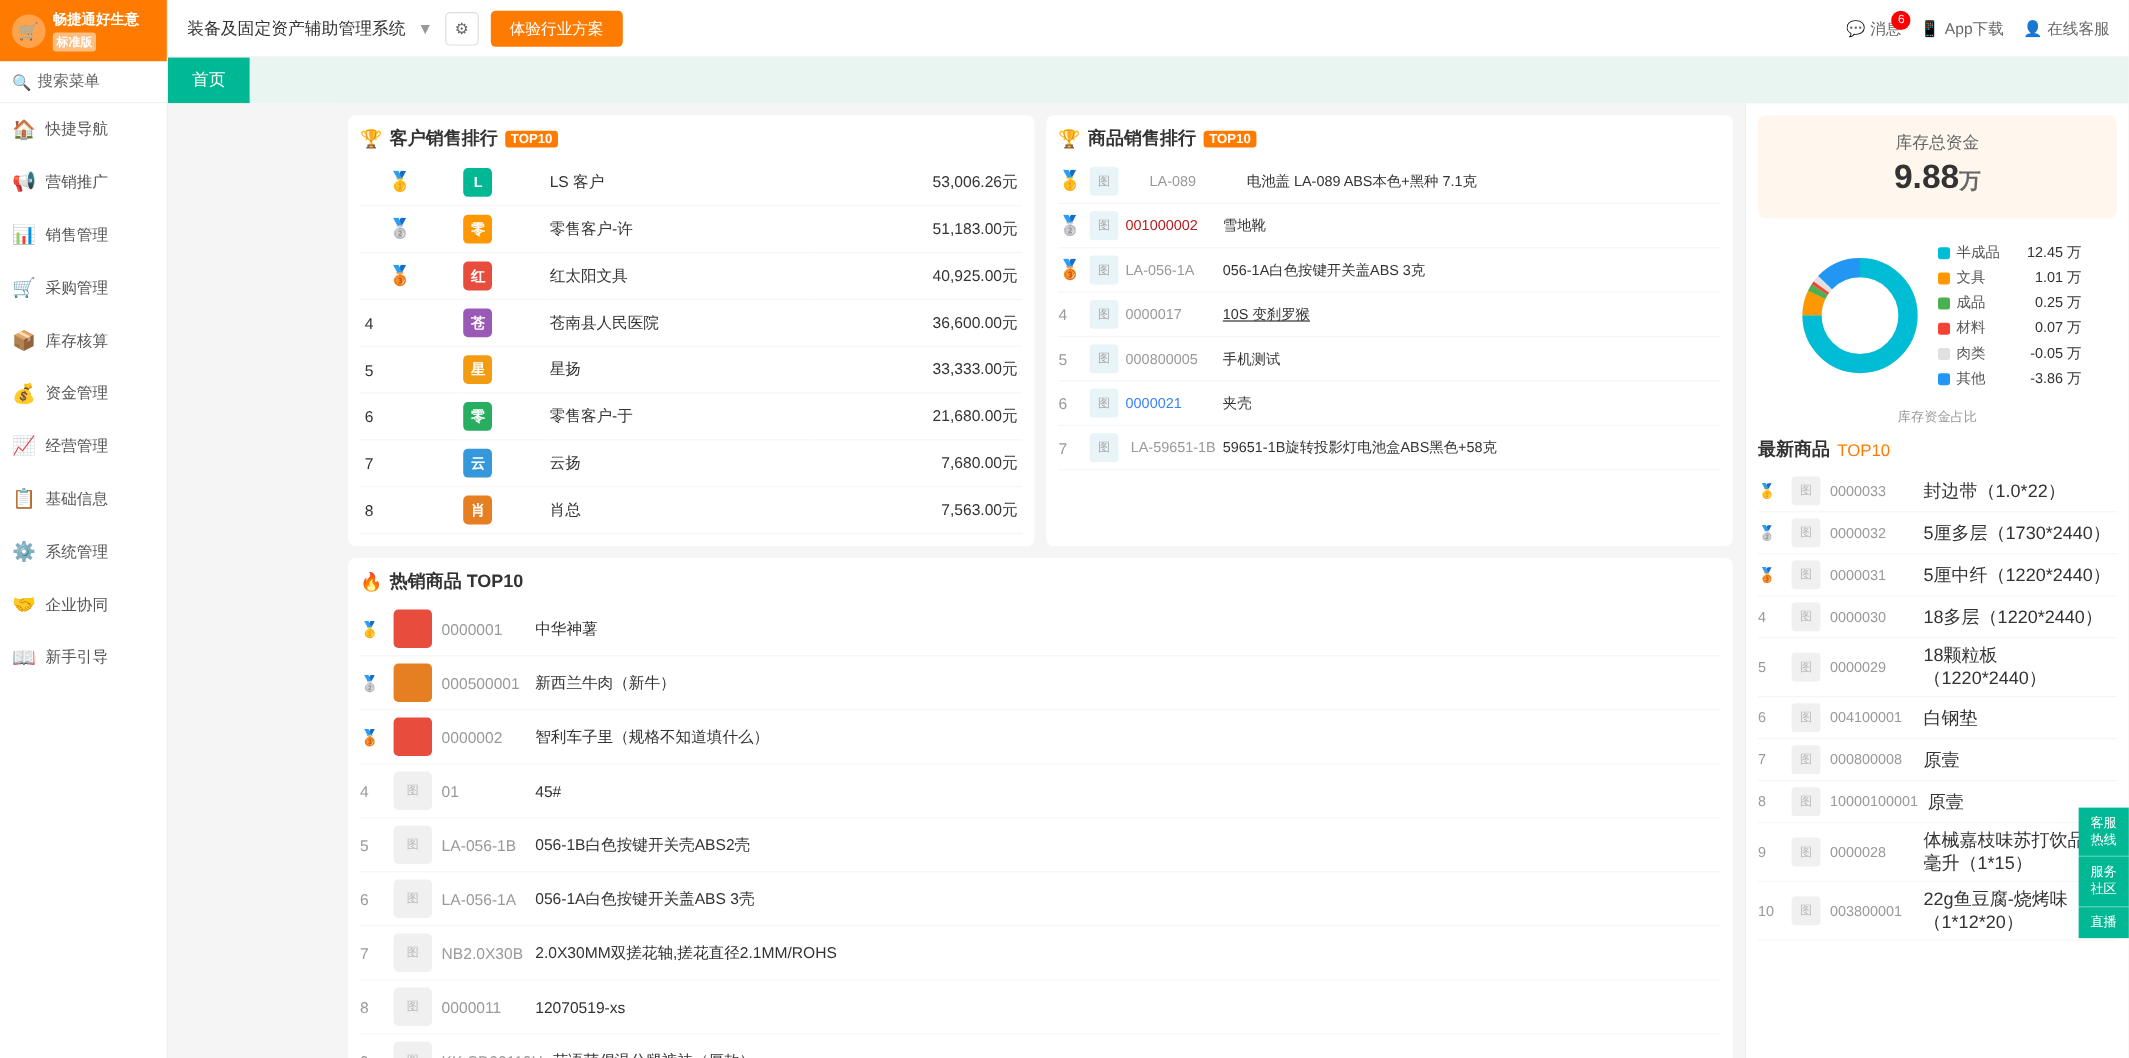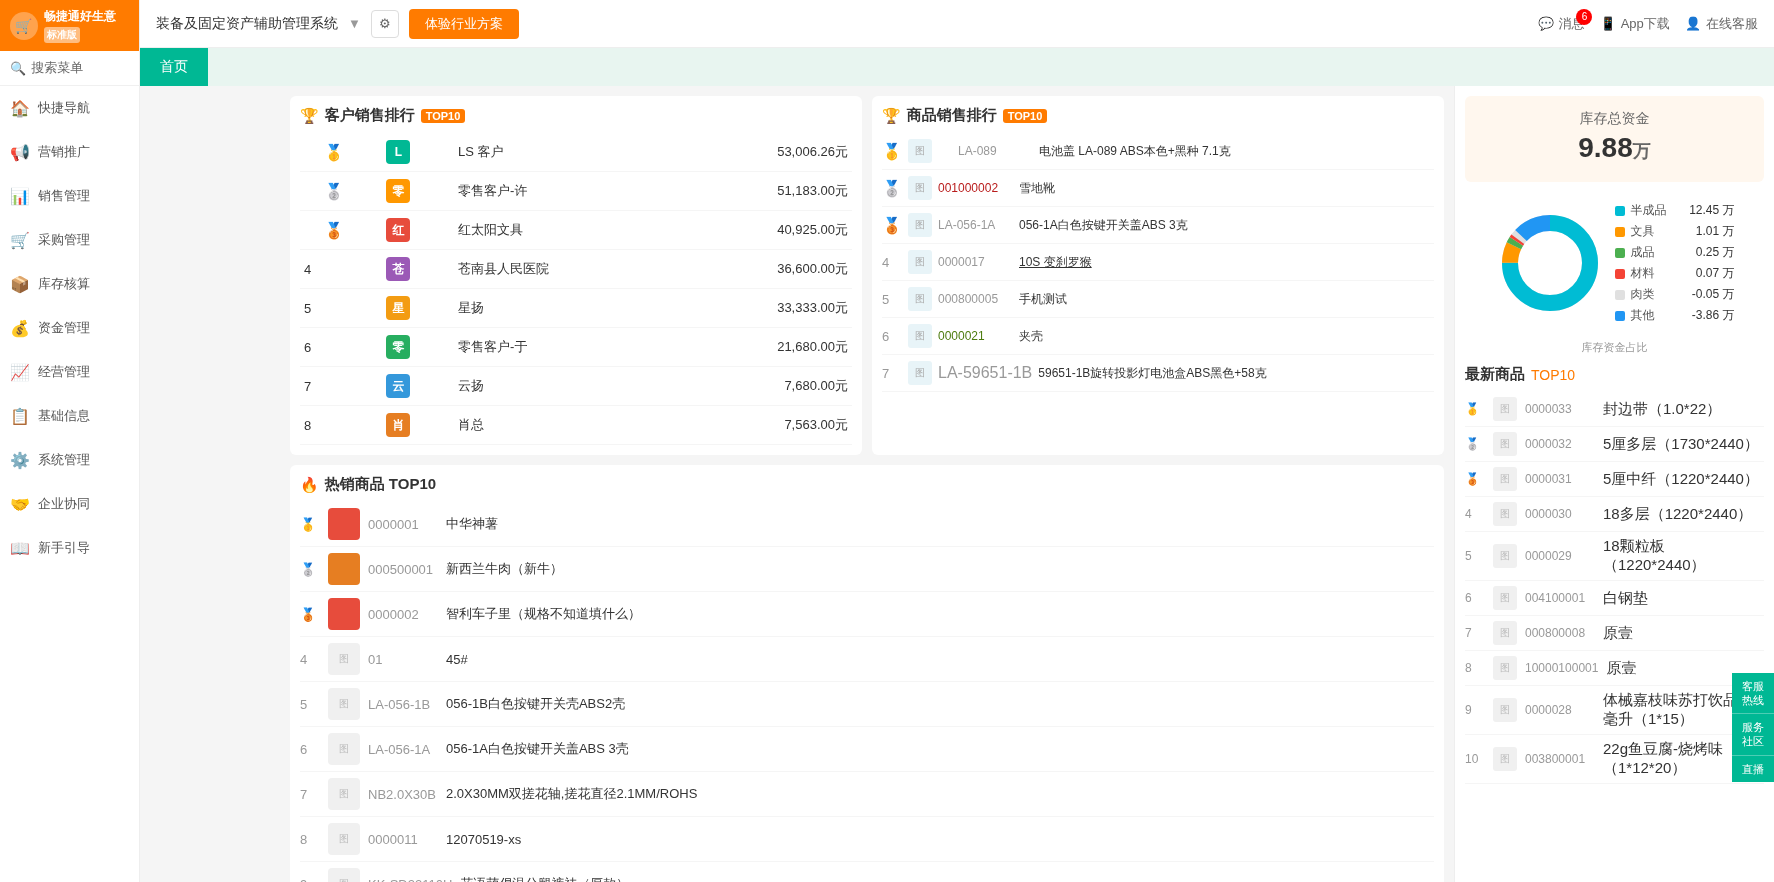--- a/index.html
+++ b/index.html
@@ -309,27 +309,27 @@
     </div>
               <div style="display: flex; align-items: center; padding: 6px 0px; border-bottom: 1px solid rgb(245, 245, 245); gap: 6px; font-size: 13px;">
       <span style="width:20px;color:#999;font-size:13px;">5</span>
       <div style="width:24px;height:24px;background:#e8f4f8;border-radius:3px;display:flex;align-items:center;justify-content:center;color:#aaa;font-size:10px;">图</div>
       <span style="color:#999;min-width:75px;font-size:12px;">000800005</span>
       <span style="color:#333;flex:1;font-size:12px;">手机测试</span>
     </div>
               <div style="display: flex; align-items: center; padding: 6px 0px; border-bottom: 1px solid rgb(245, 245, 245); gap: 6px; font-size: 13px;">
       <span style="width:20px;color:#999;font-size:13px;">6</span>
       <div style="width:24px;height:24px;background:#e8f4f8;border-radius:3px;display:flex;align-items:center;justify-content:center;color:#aaa;font-size:10px;">图</div>
-      <span style="color:#4d7c0f;min-width:75px;font-size:12px;">0000021</span>
+      <span style="color:#3b82f6;min-width:75px;font-size:12px;">0000021</span>
       <span style="color:#333;flex:1;font-size:12px;">夹壳</span>
     </div>
               <div style="display: flex; align-items: center; padding: 6px 0px; border-bottom: 1px solid rgb(245, 245, 245); gap: 6px; font-size: 13px;">
       <span style="width:20px;color:#999;font-size:13px;">7</span>
       <div style="width:24px;height:24px;background:#e8f4f8;border-radius:3px;display:flex;align-items:center;justify-content:center;color:#aaa;font-size:10px;">图</div>
-      <span style="color:#999;min-width:75px;font-size:16px;">LA-59651-1B</span>
+      <span style="color:#999;min-width:75px;font-size:12px;text-align:right;">LA-59651-1B</span>
       <span style="color:#333;flex:1;font-size:12px;">59651-1B旋转投影灯电池盒ABS黑色+58克</span>
     </div>
             </div>
         </div>
       </div>
 
       <div class="hot-products">
         <div class="section-title">
           <span>🔥</span>
           <span>热销商品 TOP10</span>

